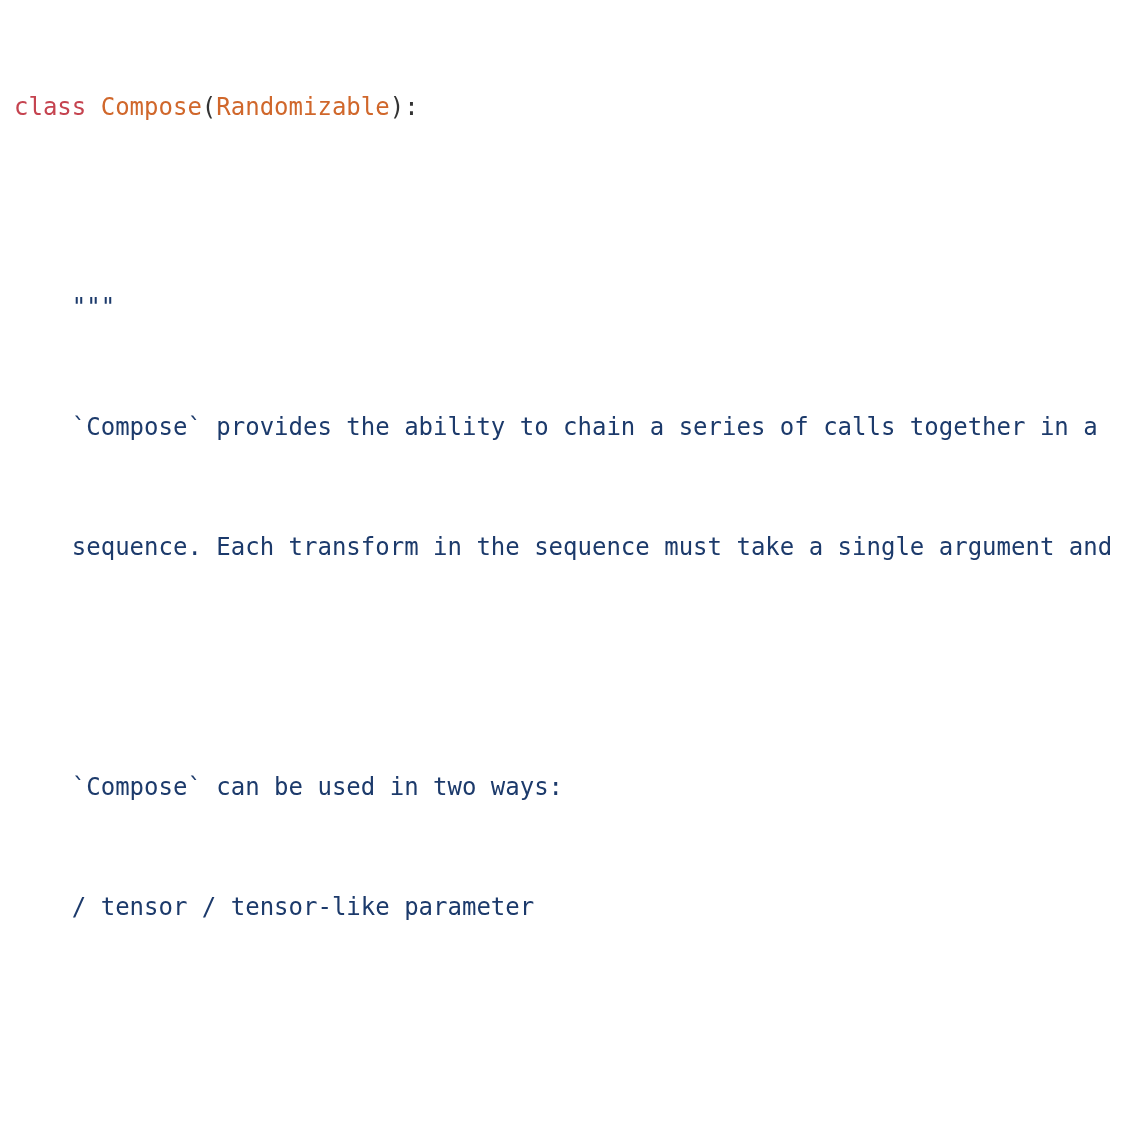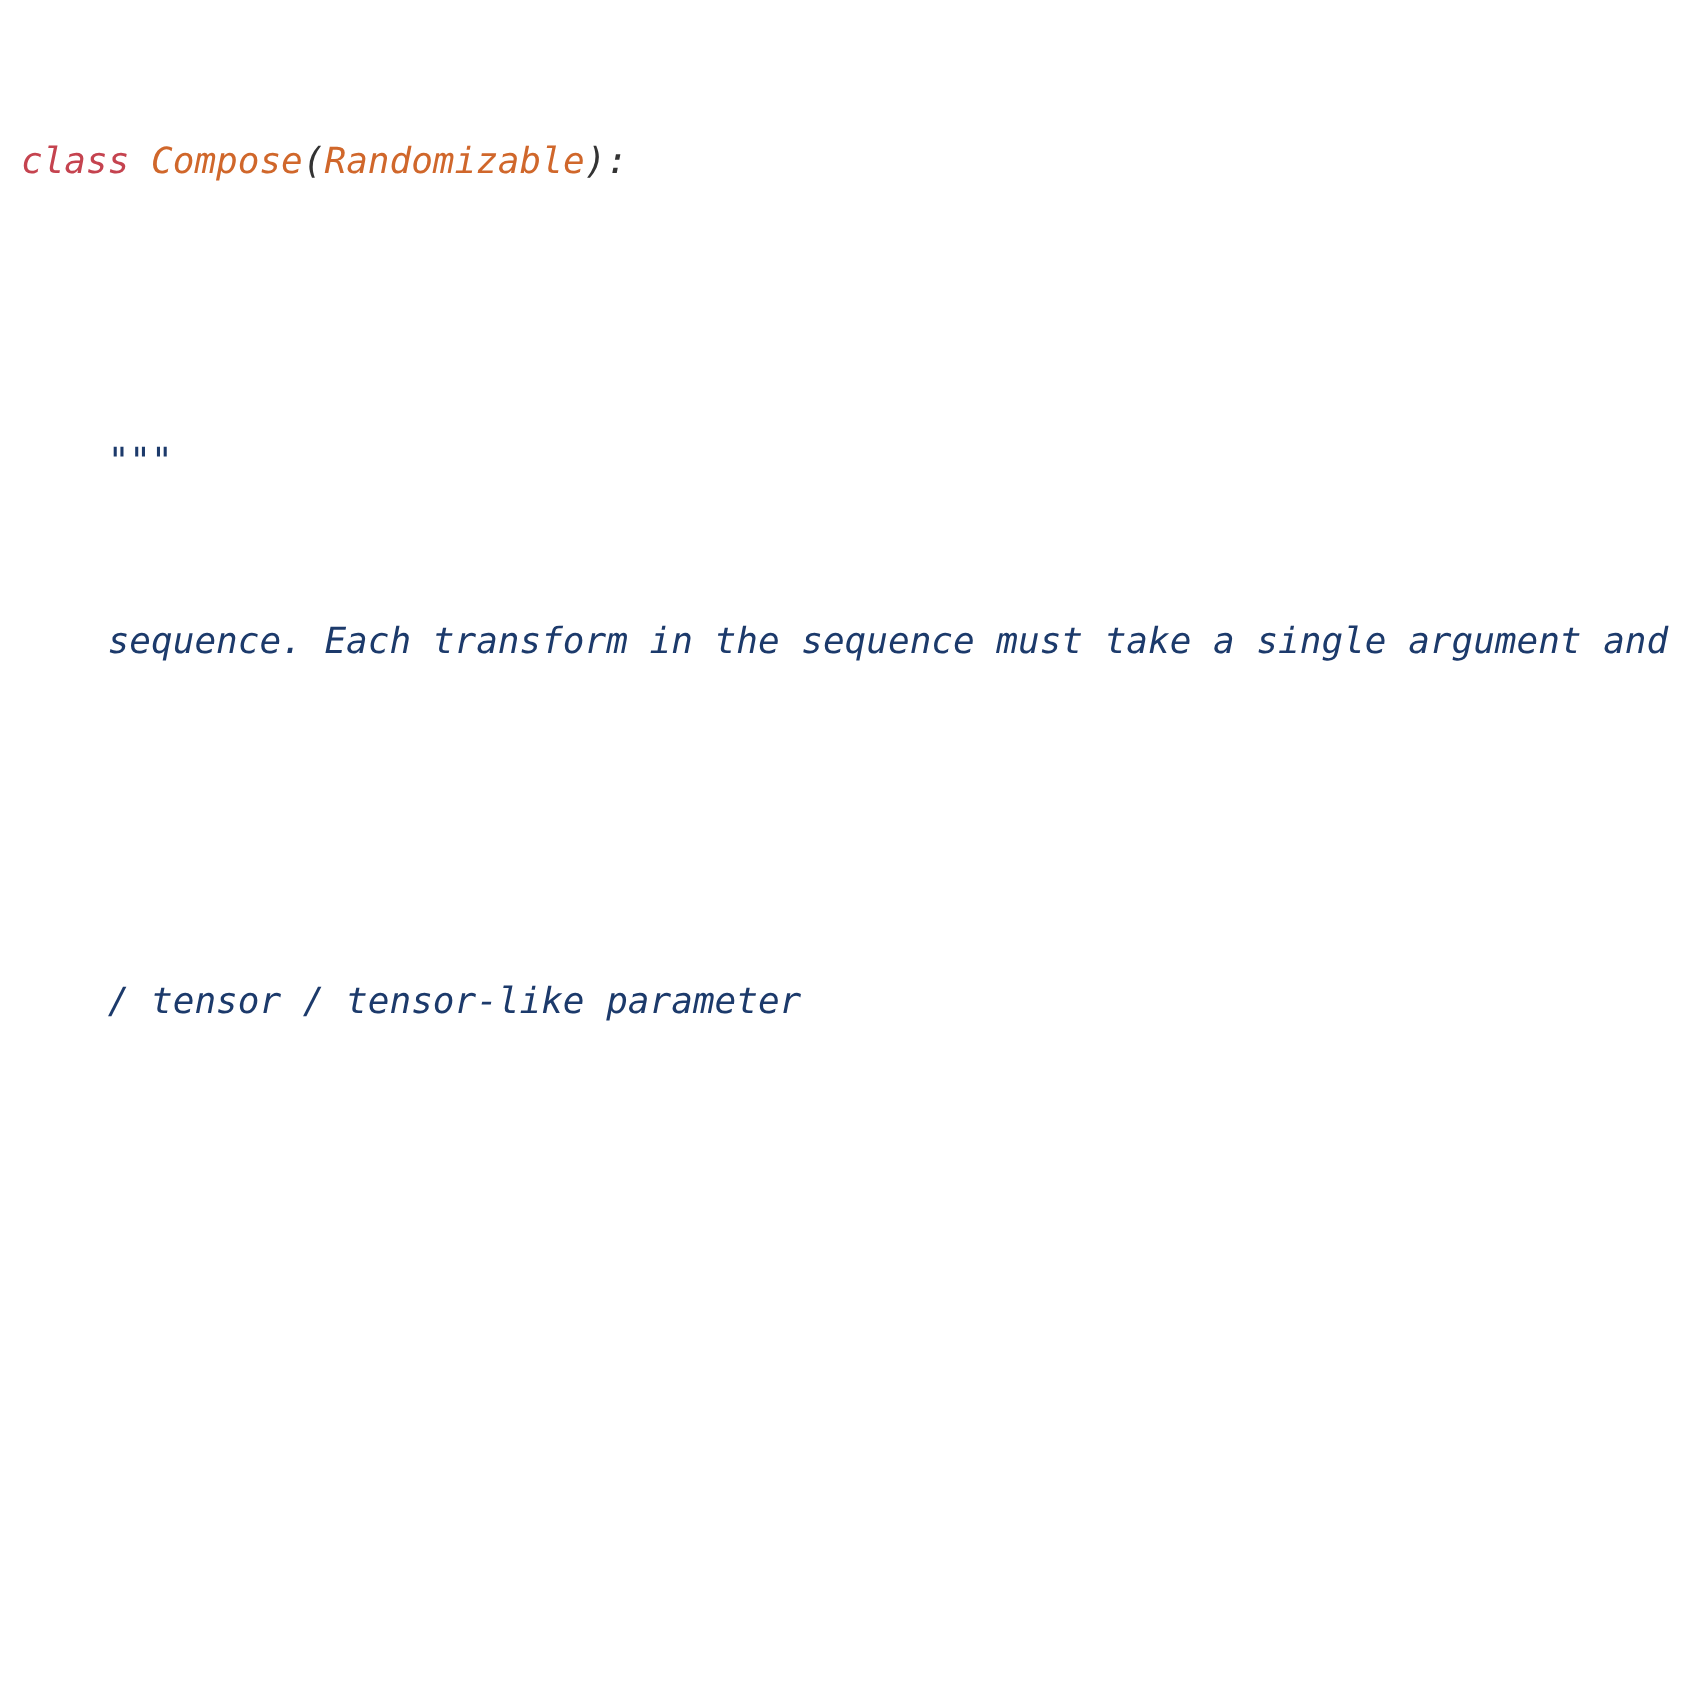--- a/index.html
+++ b/index.html
@@ -17,36 +17,37 @@
       padding: 7px 0 0 14px;
       font-family: "DejaVu Sans Mono", "Liberation Mono", monospace;
       font-size: 24px;
       line-height: 40px;
       color: #1c3a6b;
       white-space: pre;
     }
     .code-line {
       display: block;
       height: 40px;
-      font-style: italic;
     }
     .tok-keyword { color: #c5434f; }
     .tok-classname { color: #d0672b; }
     .tok-punct { color: #333333; }
     .tok-doc { color: #1c3a6b; }
   </style>
 </head>
 <body>
 
 <div class="code-view">
   <span class="code-line"><span class="tok-keyword">class</span><span> </span><span class="tok-classname">Compose</span><span class="tok-punct">(</span><span class="tok-classname">Randomizable</span><span class="tok-punct">):</span></span>
   <div>
     <span class="code-line tok-doc">    """</span>
+    <span class="code-line tok-doc">    `Compose` provides the ability to chain a series of calls together in a</span>
     <span class="code-line tok-doc">    sequence. Each transform in the sequence must take a single argument and</span>
     <span class="code-line tok-doc"></span>
+    <span class="code-line tok-doc">    `Compose` can be used in two ways:</span>
     <span class="code-line tok-doc">    / tensor / tensor-like parameter</span>
     
     
     
     
     
     
     
     
     

